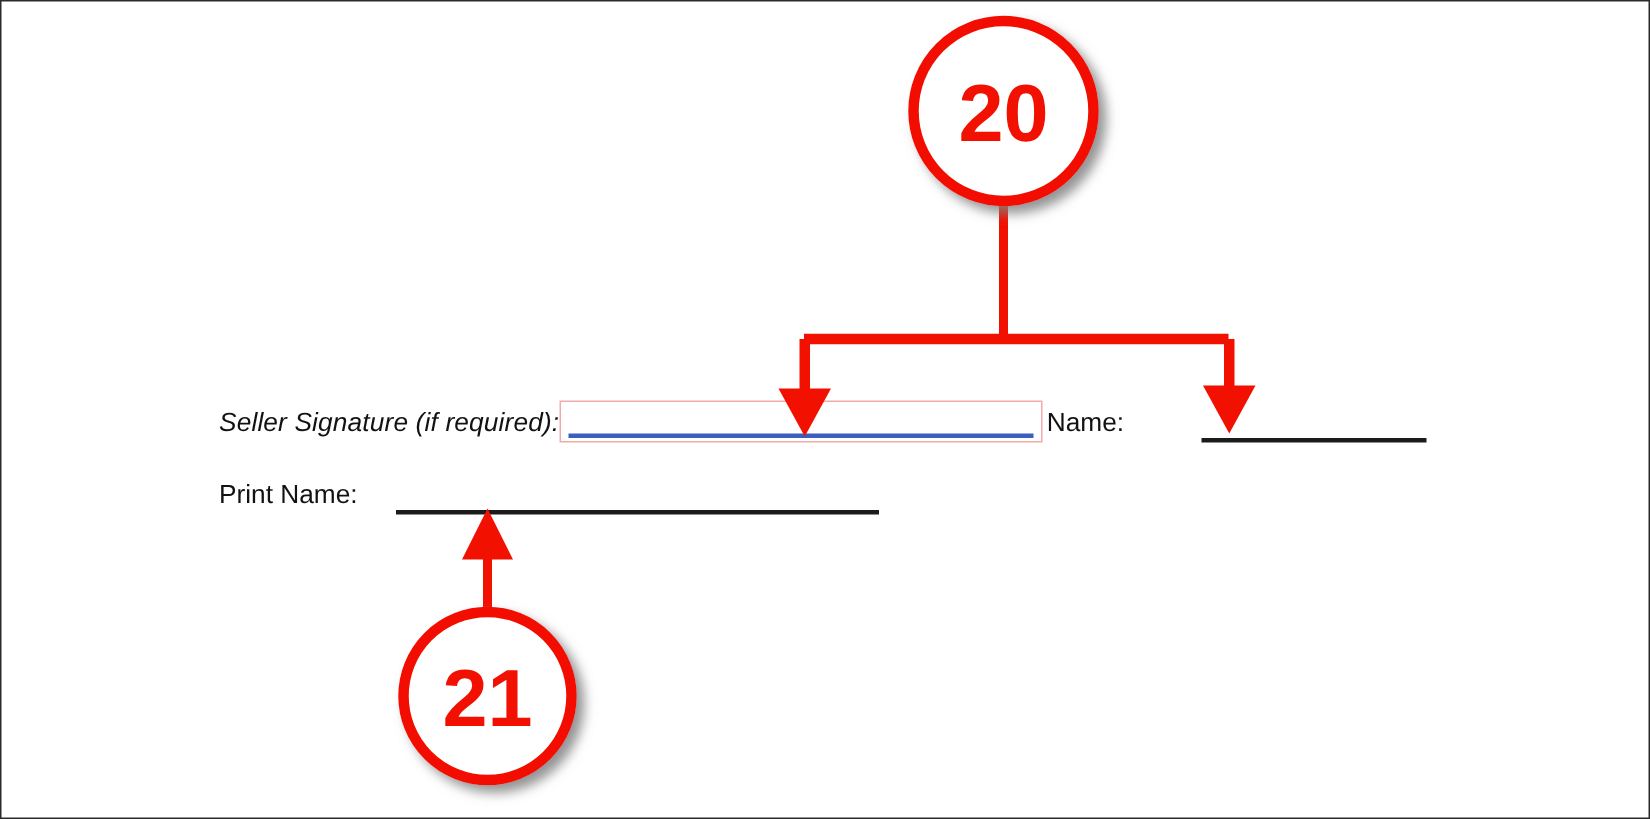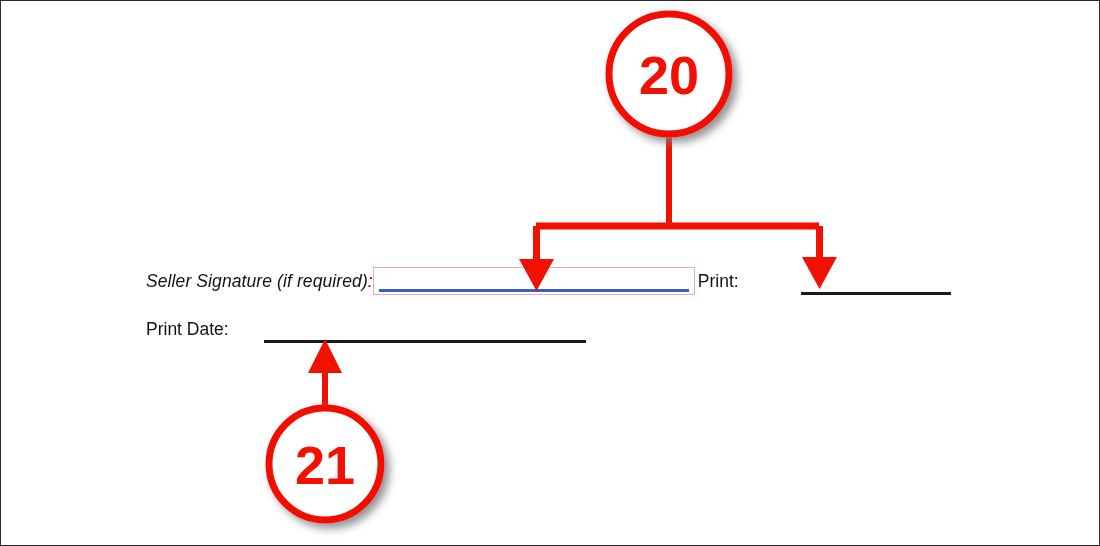--- a/index.html
+++ b/index.html
@@ -120,26 +120,26 @@
 
 <div id="page">
 
   <div class="form-area">
 
     <div class="row-signature">
       <span class="field-label">Seller Signature (if required):</span>
       <div class="signature-box">
         <div class="signature-underline"></div>
       </div>
-      <span class="date-label">Print:</span>
+      <span class="date-label">Name:</span>
     </div>
     <div class="date-rule"></div>
 
     <div class="row-printname">
-      <span class="printname-label">Print Date:</span>
+      <span class="printname-label">Print Name:</span>
     </div>
     <div class="printname-rule"></div>
 
   </div>
 
   <svg class="annotation-layer" viewBox="0 0 1100 546" width="1100" height="546">
     <defs>
       <filter id="bubbleShadow" x="-50%" y="-50%" width="200%" height="200%">
         <feDropShadow dx="5" dy="5" stdDeviation="4" flood-color="#808080" flood-opacity="0.85"></feDropShadow>
       </filter>

